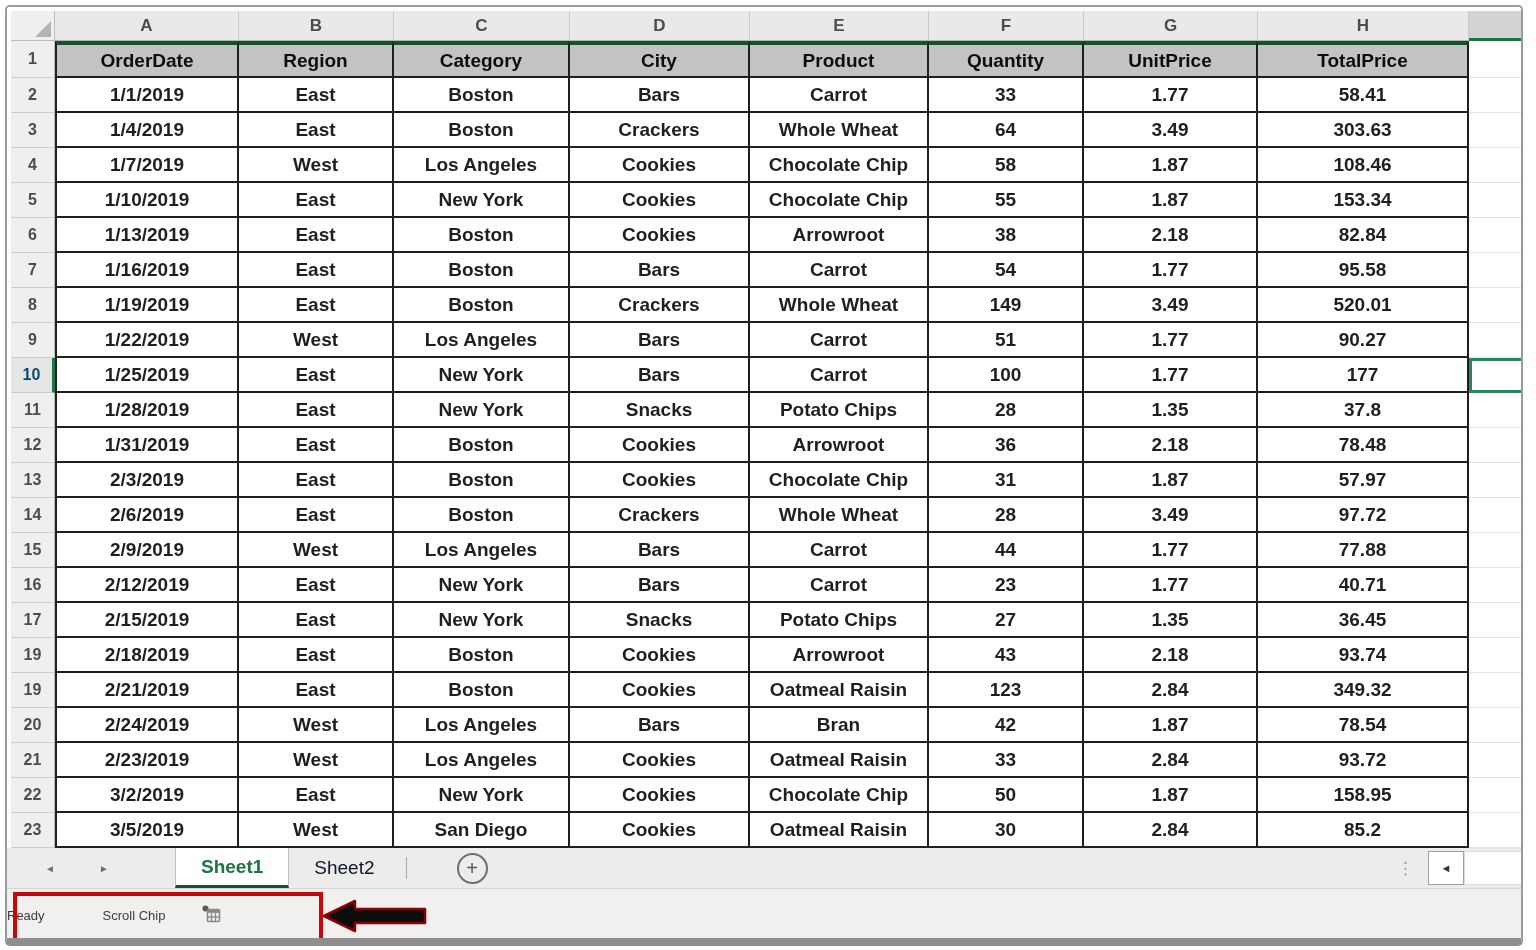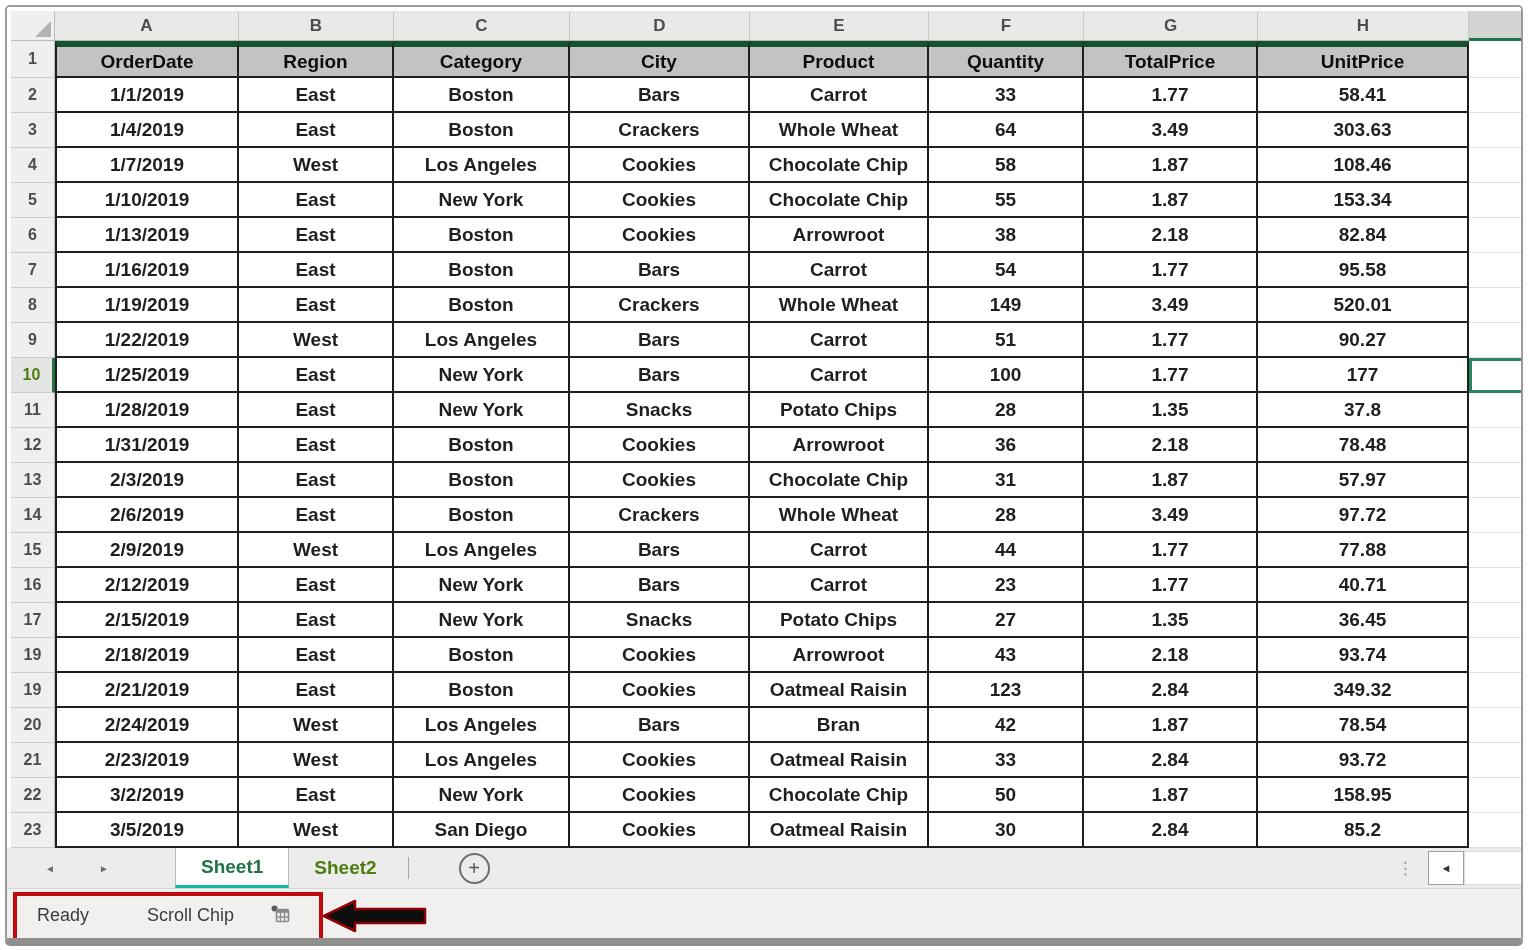--- a/index.html
+++ b/index.html
@@ -12,45 +12,45 @@
     grid-template-columns:44px 184px 155px 176px 180px 179px 155px 174px 211px minmax(0,1fr);
     grid-template-rows:30px 37px repeat(22,35px);}
   .grid > div{box-sizing:border-box;display:flex;align-items:center;justify-content:center;overflow:hidden;}
   .corner{background:#efefef;border-right:1px solid #bdbdbd;border-bottom:1px solid #bdbdbd;position:relative;}
   .tri{position:absolute;right:3px;bottom:3px;width:0;height:0;border-left:16px solid transparent;border-bottom:16px solid #b3b3b3;}
   .colhead{background:#e9e9e9;border-right:1px solid #c9c9c9;border-bottom:1px solid #b5b5b5;
     color:#4d4d4d;font-size:17px;font-weight:600;}
   .coliHead{background:#d2d4d2;border-bottom:3px solid #217346;border-right:none;}
   .rowhead{background:#efefef;border-right:1px solid #bdbdbd;border-bottom:1px solid #cccccc;
     color:#4d4d4d;font-size:16px;font-weight:600;}
-  .rowhead.active{border-right:3px solid #217346;color:#4d7c0f;background:#e4e6e4;}
+  .rowhead.active{border-right:3px solid #217346;color:#0c4a6e;background:#e4e6e4;}
   .dcell{background:#fff;border-right:2px solid #1f1f1f;border-bottom:2px solid #1f1f1f;
     color:#1f1f1f;font-size:19px;font-weight:600;}
   .dcell.first{border-left:2px solid #1f1f1f;}
-  .hcell{background:#c3c3c3;border-top:6px solid #14532d;color:#0d0d0d;font-size:19px;font-weight:700;}
+  .hcell{background:#c3c3c3;border-top:4px solid #14532d;color:#0d0d0d;font-size:19px;font-weight:700;}
   .ifill{background:#fff;border-bottom:1px solid #e2e2e2;}
   .ifill.activecell{border:3px solid #2a8560;border-right:none;}
   
   .tabbar{height:40px;background:#ececec;border-bottom:1px solid #d6d6d6;display:flex;align-items:stretch;position:relative;}
   .navzone{display:flex;align-items:center;gap:44px;padding-left:38px;width:130px;}
   .navarrow{color:#6e6e6e;font-size:10px;}
   .tab{padding:0 25px;display:flex;align-items:center;font-size:19px;}
-  .tab.active{background:#fff;color:#217346;font-weight:700;border:1px solid #bdbdbd;border-top:none;border-bottom:3px solid #14b8a6;}
-  .tab.inactive{color:#4d7c0f;font-weight:700;}
+  .tab.active{background:#fff;color:#217346;font-weight:700;border:1px solid #bdbdbd;border-top:none;border-bottom:3px solid #14532d;}
+  .tab.inactive{color:#0f172a;font-weight:400;}
   .tabsep{width:1px;background:#a8a8a8;margin:9px 6px;}
   .addbtn{width:27px;height:27px;border:2px solid #6f6f6f;border-radius:50%;display:flex;align-items:center;
     justify-content:center;color:#555;font-size:20px;font-weight:400;margin-left:44px;align-self:center;line-height:1;}
   .flexspacer{flex:1;}
   .dots{color:#9a9a9a;font-size:17px;align-self:center;margin-right:14px;}
   .sbtn{width:34px;background:#fff;border:1px solid #9f9f9f;display:flex;align-items:center;justify-content:center;
     color:#333;font-size:11px;margin:3px 0;}
   .strack{width:56px;background:#fff;border:1px solid #dcdcdc;border-right:none;margin:3px 0;}
   
-  .statusbar{height:52px;background:#f1f0ef;display:flex;align-items:center;padding-left:30px;
-    font-size:18px;color:#3c3c3c;position:relative;}
+  .statusbar{height:52px;background:#f1f0ef;display:flex;align-items:center;
+    font-size:13px;color:#3c3c3c;position:relative;}
   .st-ready{margin-right:58px;}
   .st-lock{margin-right:36px;}
   .macroicon{display:inline-block;}
   .redbox{position:absolute;left:6px;top:3px;width:302px;height:42px;border:4px solid #c20a0a;z-index:5;pointer-events:none;}
   .annarrow{position:absolute;left:314px;top:10px;z-index:5;pointer-events:none;}
 </style>
 </head>
 <body>
 
 <div class="window">
@@ -69,22 +69,22 @@
         <div class="colhead">G</div>
         <div class="colhead">H</div>
         <div class="colhead coliHead"></div>
         <div class="rowhead">1</div>
         <div class="dcell hcell first">OrderDate</div>
         <div class="dcell hcell">Region</div>
         <div class="dcell hcell">Category</div>
         <div class="dcell hcell">City</div>
         <div class="dcell hcell">Product</div>
         <div class="dcell hcell">Quantity</div>
+        <div class="dcell hcell">UnitPrice</div>
         <div class="dcell hcell">TotalPrice</div>
-        <div class="dcell hcell">UnitPrice</div>
         <div class="ifill"></div>
         <div class="rowhead">2</div>
         <div class="dcell first">1/1/2019</div>
         <div class="dcell">East</div>
         <div class="dcell">Boston</div>
         <div class="dcell">Bars</div>
         <div class="dcell">Carrot</div>
         <div class="dcell">33</div>
         <div class="dcell">1.77</div>
         <div class="dcell">58.41</div>

